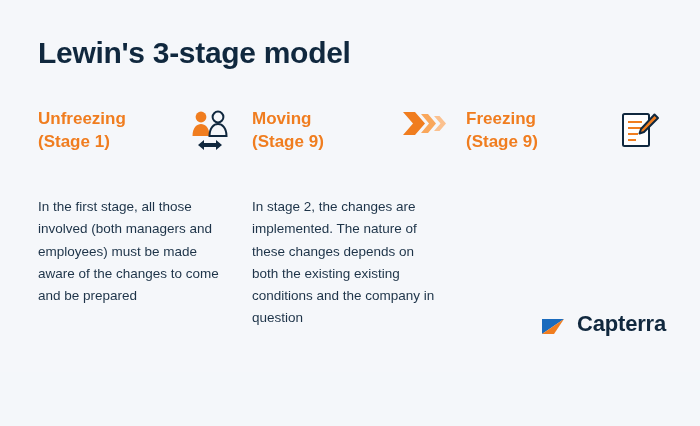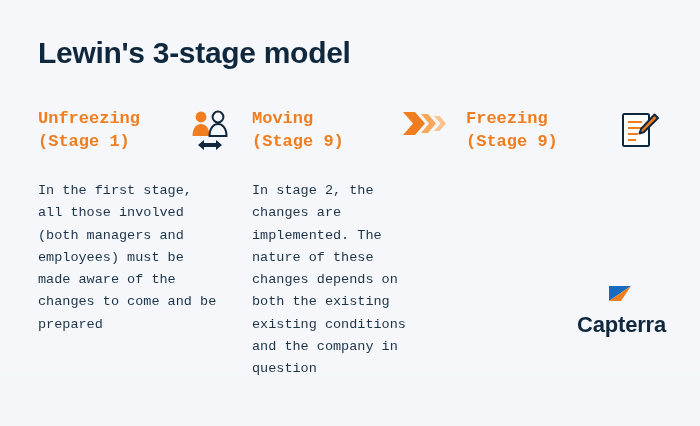--- a/index.html
+++ b/index.html
@@ -33,21 +33,20 @@
     position: absolute;
     left: 38px;
     top: 108px;
     width: 628px;
     display: flex;
     gap: 0px;
   }
   .col {
     width: 200px;
     margin-right: 14px;
-    font-family: Liberation Mono, monospace;
   }
   .col:last-child { margin-right: 0; }
   .col-head {
     display: flex;
     align-items: flex-start;
     justify-content: space-between;
     min-height: 56px;
   }
   .stage-title {
     font-size: 17px;
@@ -59,34 +58,33 @@
   .stage-title .line2 { display: block; }
   .icon-wrap {
     width: 52px;
     height: 44px;
     display: flex;
     align-items: flex-start;
     justify-content: center;
     padding-top: 2px;
   }
   .body-text {
-    margin-top: 16px;
+    margin-top: 32px;
     font-size: 13.5px;
     line-height: 1.65;
     color: #1d3348;
     max-width: 186px;
   }
   .brand {
     position: absolute;
     right: 34px;
     bottom: 34px;
     display: flex;
     align-items: center;
     gap: 7px;
-    flex-direction: column;
   }
   .brand-name {
     font-size: 22px;
     font-weight: bold;
     color: #10283e;
     letter-spacing: -0.2px;
   }
 </style>
 </head>
 <body>

